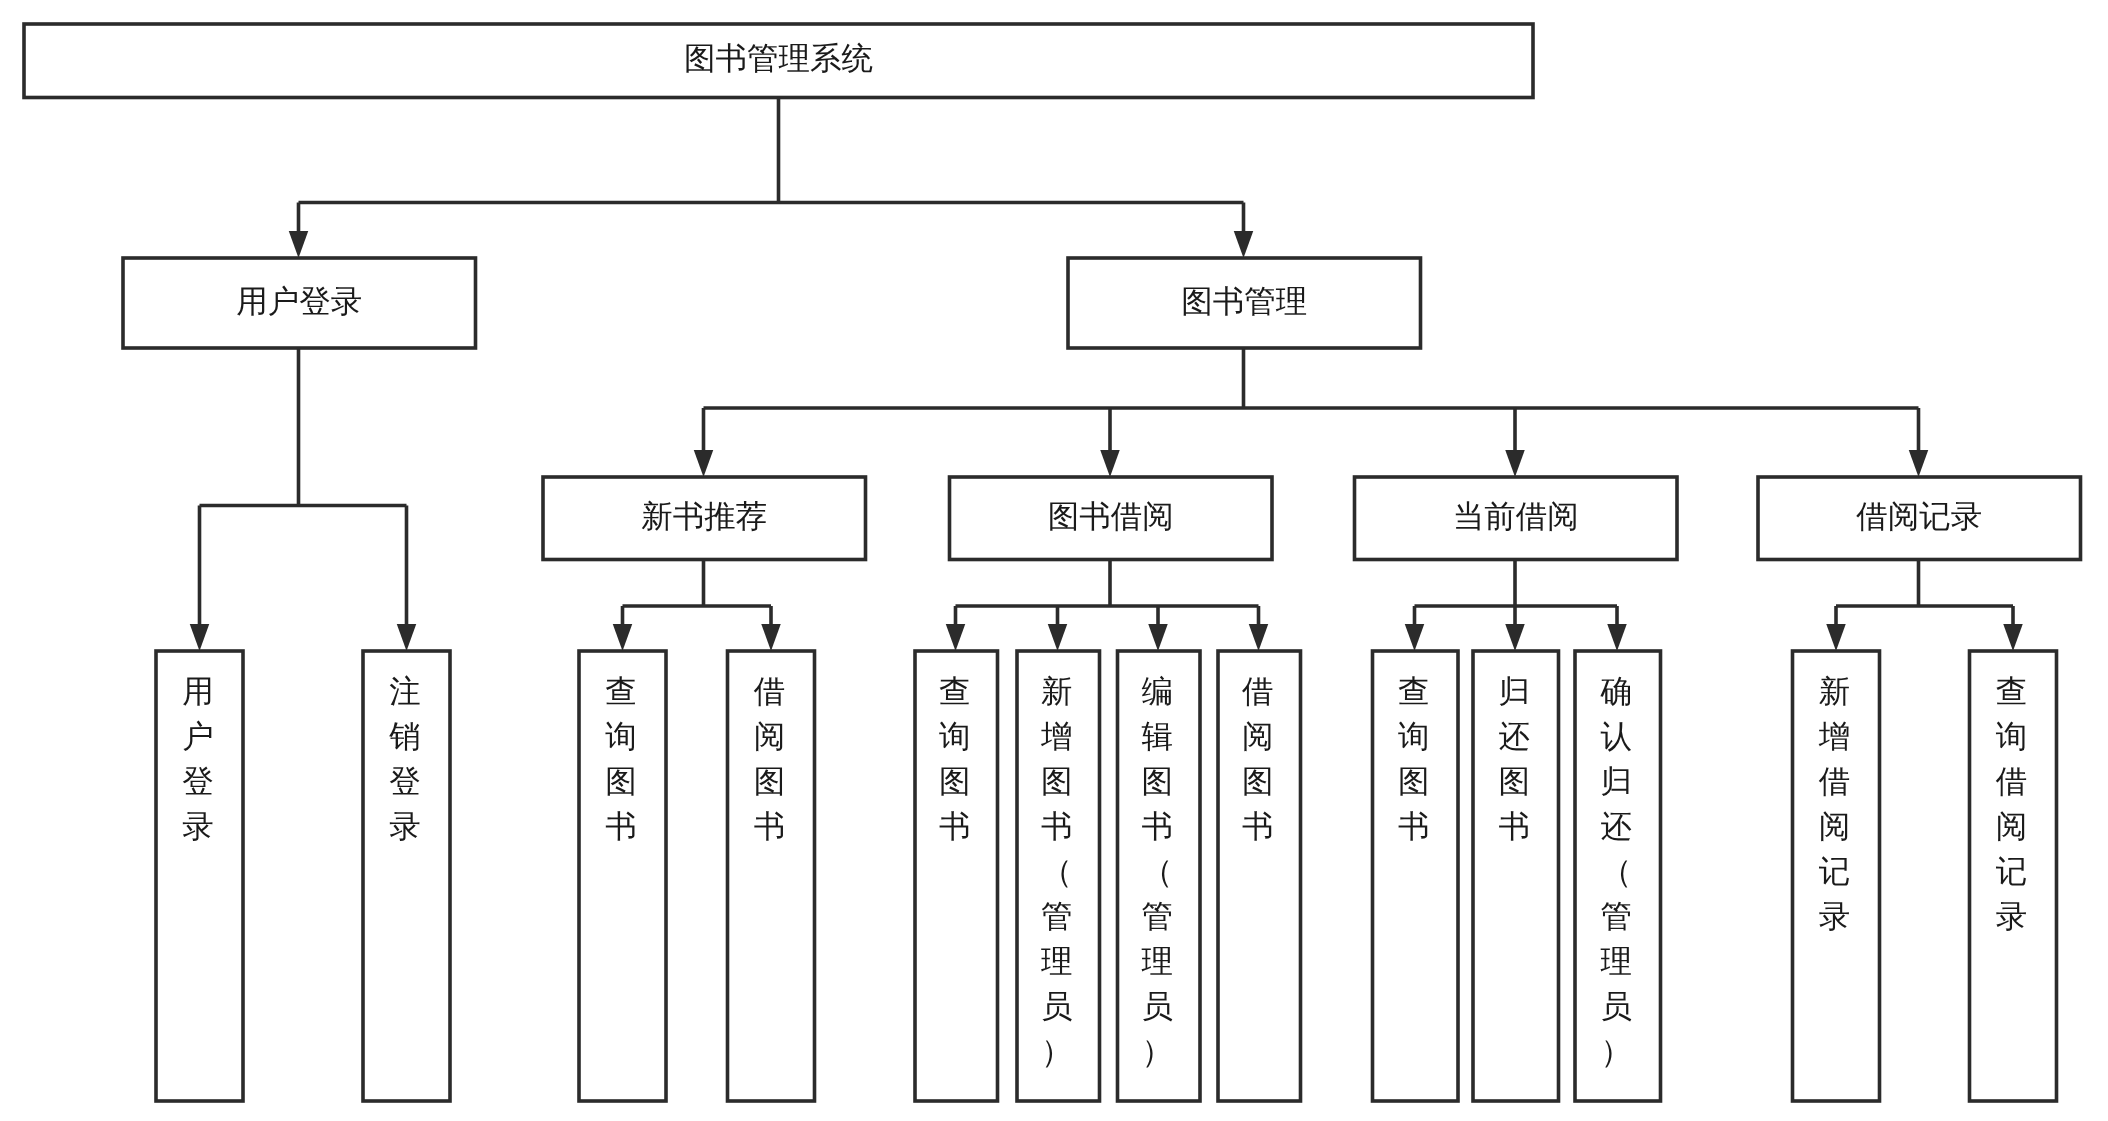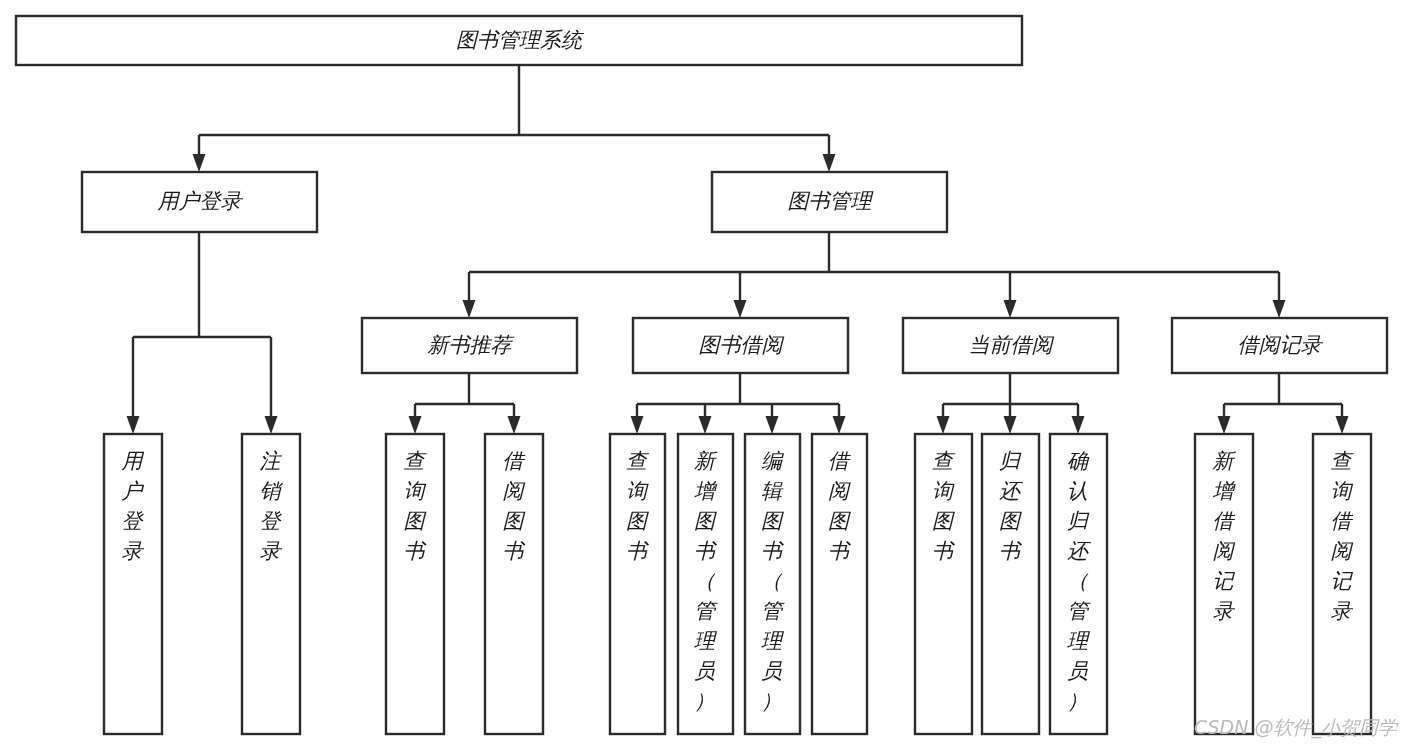--- a/index.html
+++ b/index.html
@@ -14,21 +14,20 @@
     position: relative;
     font-family: "DejaVu Sans", "Liberation Sans", sans-serif;
     overflow: hidden;
   }
   #diagram-root {
     position: absolute;
     left: 0;
     top: 0;
     width: 1405px;
     height: 747px;
-    font-style: italic;
   }
   svg.flowchart {
     display: block;
     width: 1405px;
     height: 747px;
   }
   .node-box {
     fill: #ffffff;
     stroke: #2b2b2b;
     stroke-width: 2.4;
@@ -219,14 +218,13 @@
         <g>
           <rect x="1195" y="434" width="58" height="300" class="node-box"></rect>
           <text x="1224" y="462" class="node-label-vertical"><tspan x="1224" y="462">新</tspan><tspan x="1224" y="492">增</tspan><tspan x="1224" y="522">借</tspan><tspan x="1224" y="552">阅</tspan><tspan x="1224" y="582">记</tspan><tspan x="1224" y="612">录</tspan></text>
         </g>
         <g>
           <rect x="1313" y="434" width="58" height="300" class="node-box"></rect>
           <text x="1342" y="462" class="node-label-vertical"><tspan x="1342" y="462">查</tspan><tspan x="1342" y="492">询</tspan><tspan x="1342" y="522">借</tspan><tspan x="1342" y="552">阅</tspan><tspan x="1342" y="582">记</tspan><tspan x="1342" y="612">录</tspan></text>
         </g>
       </g>
     </svg>
-  <div class="watermark">CSDN @软件_小贺同学</div>
 </div>
 
 </body></html>

